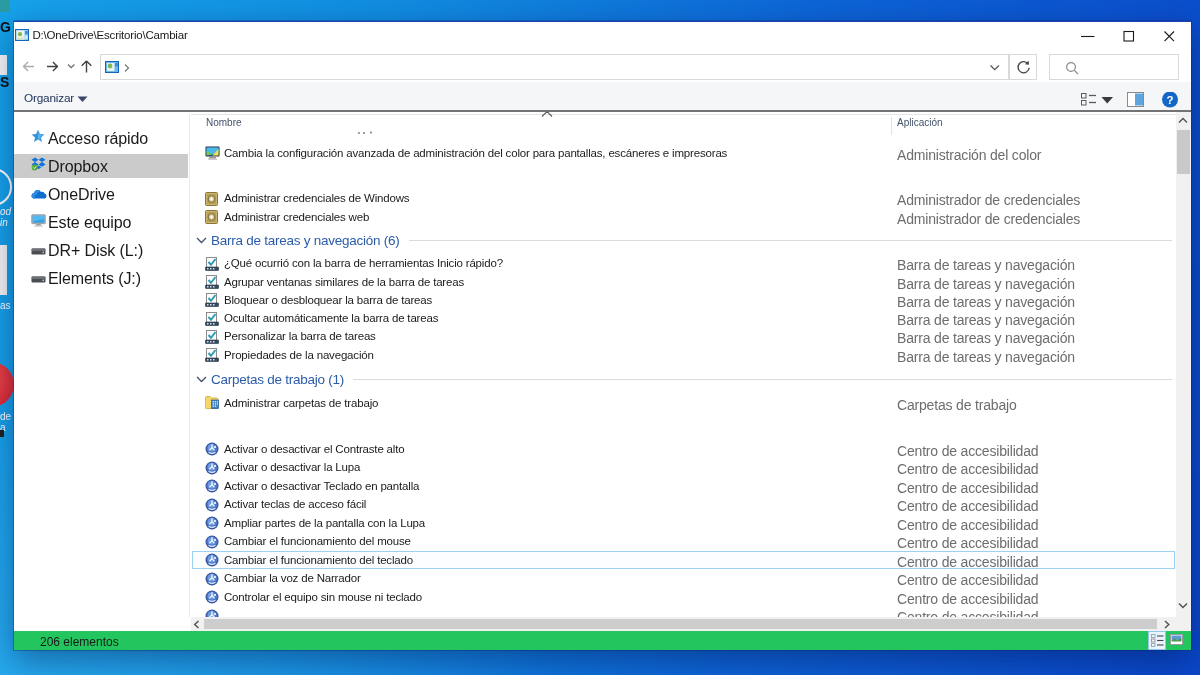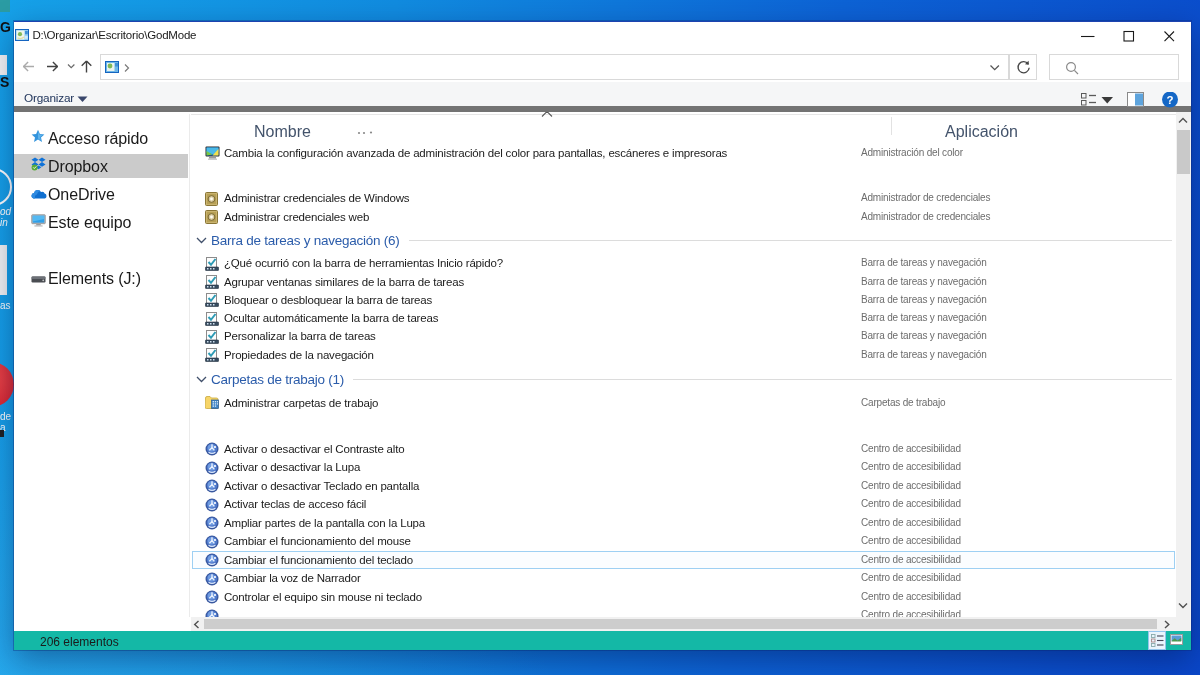--- a/index.html
+++ b/index.html
@@ -34,58 +34,58 @@
   }
   #titlebar { left:0; top:0; width:100%; height:29px; background:#fff; }
   #title-ico { left:1px; top:7px; }
   #title-txt { left:18.5px; top:7px; font-size:11.5px; letter-spacing:-0.2px; color:#1a1a1a; white-space:pre; }
 
   #toolbar { left:0; top:29px; width:100%; height:31px; background:#fff; }
   #addr { left:86px; top:3px; width:909px; height:26px; background:#fff; border:1px solid #d9d9d9; }
   #addr-refresh { left:995px; top:3px; width:28px; height:26px; border:1px solid #d9d9d9; border-left:1px solid #d9d9d9; }
   #searchbox { left:1035px; top:3px; width:130px; height:26px; border:1px solid #d9d9d9; background:#fff; }
 
-  #cmdbar { left:0; top:60px; width:100%; height:30px; background:#f5f6f7; border-bottom:6px solid #737373; }
+  #cmdbar { left:0; top:60px; width:100%; height:30px; background:#f5f6f7; border-bottom:2px solid #737373; }
   #organizar { left:10px; top:9px; font-size:11.8px; letter-spacing:-0.2px; color:#22365c; }
 
   #main { left:0; top:90px; width:100%; height:519px; background:#fff; }
   #sidebar { left:0; top:0; width:174px; height:505px; background:#fff; }
   .nav-item { left:0; width:174px; height:24px; font-size:16px; letter-spacing:-0.1px; color:#1a1a1a; }
   .nav-item .lbl { position:absolute; left:34px; top:4.5px; white-space:pre; }
   .nav-item .icw { position:absolute; left:17px; top:4px; }
   #nav-sel { left:0; top:41.5px; width:174px; height:24px; background:#cbcbcb; }
   #vline { left:174.5px; top:2px; width:1px; height:503px; background:#ebebeb; }
 
   #content { left:177px; top:0; width:984.5px; height:505px; background:#fff; overflow:hidden; }
   #topline { left:0; top:2px; width:985px; height:1px; background:#e6e6e6; }
-  .colhdr { top:11px; font-size:16px; color:#43536b;margin-left:48px; }
+  .colhdr { top:5px; font-size:10px; color:#43536b; }
   #hdr-nombre { left:15px; }
   #hdr-app { left:706px; }
   #hdr-vline { left:699.5px; top:5px; width:1px; height:18px; background:#e2e2e2; }
   #sortchev { left:349px; top:-2px; }
   #remnant { left:166px; top:19px; width:20px; height:4px; }
 
   .row { left:0; width:818px; height:19px; }
   .row .ic { position:absolute; left:14px; top:2.5px; }
   .row .nm { position:absolute; left:33px; top:3px; font-size:11.5px; letter-spacing:-0.18px; color:#1b1b1b; white-space:pre; }
-  .row .ap { position:absolute; left:670px; top:3px; font-size:10px; letter-spacing:-0.18px; color:#6d6d6d; white-space:pre; }
+  .row .ap { position:absolute; left:706px; top:3px; font-size:14px; letter-spacing:-0.18px; color:#6d6d6d; white-space:pre; }
   .ghdr { left:0; width:984px; height:21px; display:flex; align-items:center; }
   .ghdr svg { margin-left:5px; flex:0 0 auto; } .ghdr { transform:translateY(-1px); }
   .ghdr .gt { font-size:13.5px; letter-spacing:-0.25px; color:#2b5caa; margin-left:4px; white-space:pre; }
   .ghdr .rule { flex:1 1 auto; height:1px; background:#dcdcdc; margin-left:9px; margin-right:3px; }
 
   #hoverrow { left:0.5px; top:438.5px; width:983px; height:18px; border:1px solid #9ed0f3; background:#fbfdff; z-index:0; }
   .row, .ghdr { z-index:1; }
 
   #vscroll { left:1161.5px; top:0px; width:15px; height:519px; background:#f1f1f1; }
   #vthumb { left:1162.5px; top:17.5px; width:13px; height:44.5px; background:#c9c9c9; }
   #hscroll { left:177px; top:505px; width:985.5px; height:13.5px; background:#f1f1f1; }
   #hthumb { left:13px; top:1.5px; width:953px; height:10.5px; background:#cdcdcd; }
 
-  #statusbar { left:0; top:609px; width:100%; height:19px; background:#14b8a6; }
+  #statusbar { left:0; top:609px; width:100%; height:19px; background:#22c55e; }
   #st-txt { left:26px; top:3.5px; font-size:12px; color:#1b1b1b; }
   #st-ic1 { left:1133.5px; top:0px; width:18.5px; height:18.5px; border:1px solid #94c5ec; background:#e9f4fc; }
   #st-ic2 { left:1155.5px; top:3px; width:13px; height:11px; }
 </style>
 </head>
 <body>
   <div class="abs" id="frag-teal"></div>
   <div class="abs fragtx" id="frag-g">G</div>
   <div class="abs" id="frag-wrect1"></div>
   <div class="abs fragtx" id="frag-s">S</div>
@@ -100,21 +100,21 @@
   <div class="abs" id="win">
     <div class="abs" id="titlebar">
       <svg class="abs" id="title-ico" width="14" height="12" viewBox="0 0 14 12">
         <rect x="0.5" y="0.5" width="13" height="11" fill="#8ecbf0" stroke="#1565c0"></rect>
         <rect x="1.5" y="1.5" width="8" height="9" fill="#eef5ec"></rect>
         <circle cx="5" cy="5.2" r="2.1" fill="#83ba5a"></circle>
         <path d="M2.5 8.8 q3.5 1.8 6.5 -0.8" stroke="#e5dda5" stroke-width="1.3" fill="none"></path>
         <rect x="10" y="2" width="2.8" height="3.2" fill="#3f8fd6"></rect>
         <rect x="10" y="6.8" width="2.8" height="3" fill="#cfe8fa"></rect>
       </svg>
-      <div class="abs" id="title-txt">D:\Organizar\Escritorio\GodMode</div>
+      <div class="abs" id="title-txt">D:\OneDrive\Escritorio\Cambiar</div>
       <svg class="abs" width="1177" height="29" style="left:0;top:0">
         <line x1="1067" y1="14.5" x2="1080.5" y2="14.5" stroke="#1a1a1a" stroke-width="1.1"></line>
         <rect x="1110" y="9.5" width="9.5" height="9.5" fill="none" stroke="#1a1a1a" stroke-width="1.1"></rect>
         <path d="M1150.5 9.5 L1160 19.2 M1160 9.5 L1150.5 19.2" stroke="#1a1a1a" stroke-width="1.1"></path>
       </svg>
     </div>
     <div class="abs" id="toolbar">
       <svg class="abs" width="90" height="31" style="left:0;top:0">
         <path d="M9 15.5 h11 M9.5 15.5 l4.6 -4.6 M9.5 15.5 l4.6 4.6" stroke="#ababab" stroke-width="1.4" fill="none"></path>
         <path d="M33 15.5 h11 M43.5 15.5 l-4.6 -4.6 M43.5 15.5 l-4.6 4.6" stroke="#424242" stroke-width="1.4" fill="none"></path>
@@ -203,20 +203,28 @@
 <div class="abs nav-item" style="top:97px">
         <span class="icw"><svg width="15" height="13" viewBox="0 0 15 13">
             <rect x="0.7" y="0.7" width="13.6" height="9" rx="0.8" fill="#b9babc" stroke="#87888a" stroke-width="0.7"></rect>
             <rect x="1.7" y="1.7" width="11.6" height="7" fill="#2f9fe8"></rect>
             <path d="M1.7 1.7 h11.6 v3.4 l-11.6 2.4 Z" fill="#54b9f2"></path>
             <rect x="5.2" y="10" width="4.6" height="1.4" fill="#9a9b9d"></rect>
             <rect x="3.4" y="11.4" width="8.2" height="1.1" fill="#b0b1b3"></rect>
           </svg></span>
         <span class="lbl">Este equipo</span>
       </div>
+<div class="abs nav-item" style="top:125px">
+        <span class="icw"><svg width="15" height="7" viewBox="0 0 15 7">
+            <rect x="0.5" y="0.6" width="14" height="5.8" rx="1.2" fill="#4a4d52"></rect>
+            <rect x="0.5" y="0.6" width="14" height="2.4" rx="1.2" fill="#6d7177"></rect>
+            <circle cx="12.2" cy="4.4" r="0.8" fill="#c8cacc"></circle>
+          </svg></span>
+        <span class="lbl">DR+ Disk (L:)</span>
+      </div>
 <div class="abs nav-item" style="top:153px">
         <span class="icw"><svg width="15" height="7" viewBox="0 0 15 7">
             <rect x="0.5" y="0.6" width="14" height="5.8" rx="1.2" fill="#4a4d52"></rect>
             <rect x="0.5" y="0.6" width="14" height="2.4" rx="1.2" fill="#6d7177"></rect>
             <circle cx="12.2" cy="4.4" r="0.8" fill="#c8cacc"></circle>
           </svg></span>
         <span class="lbl">Elements (J:)</span>
       </div>
 
       <div class="abs" id="vline"></div>

